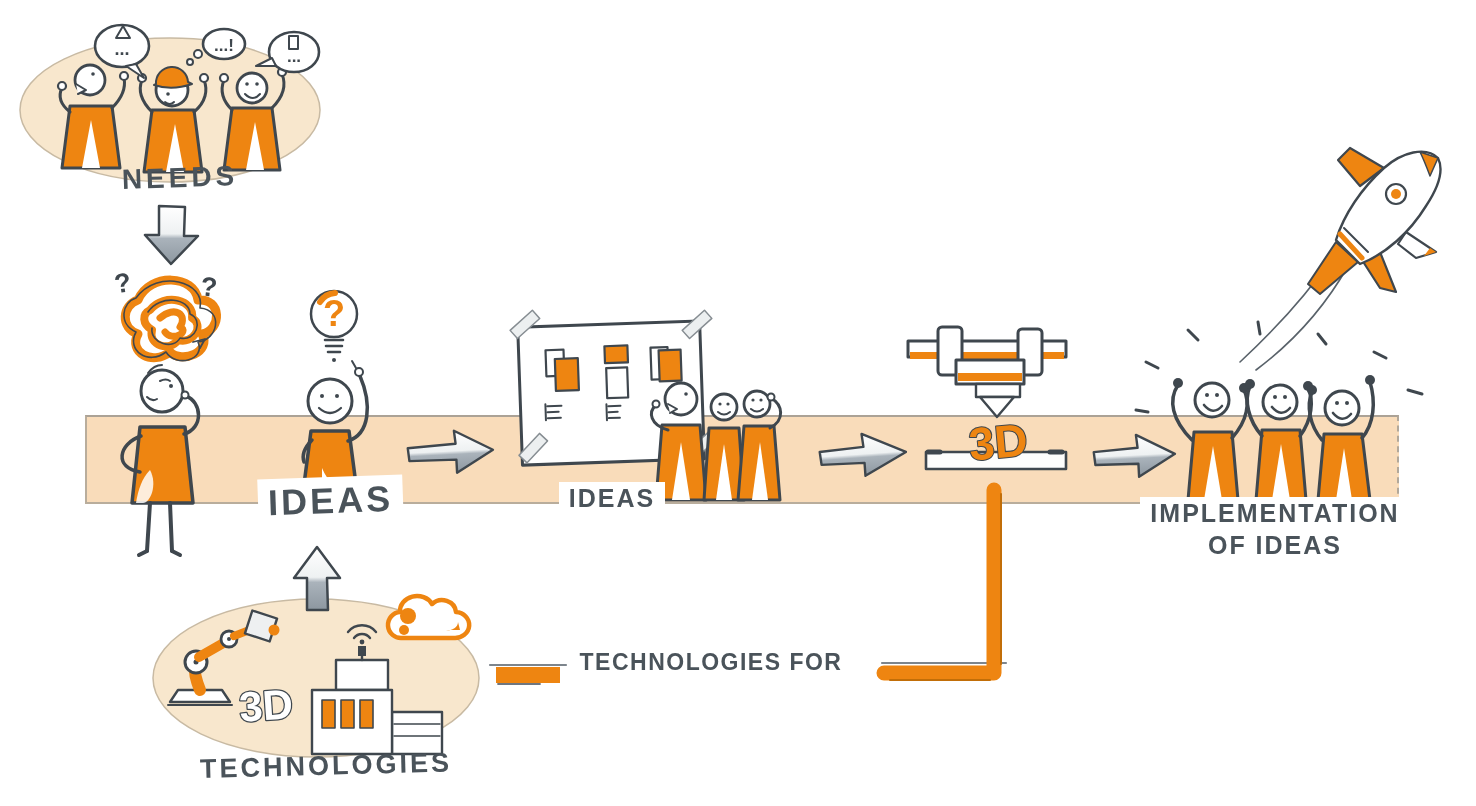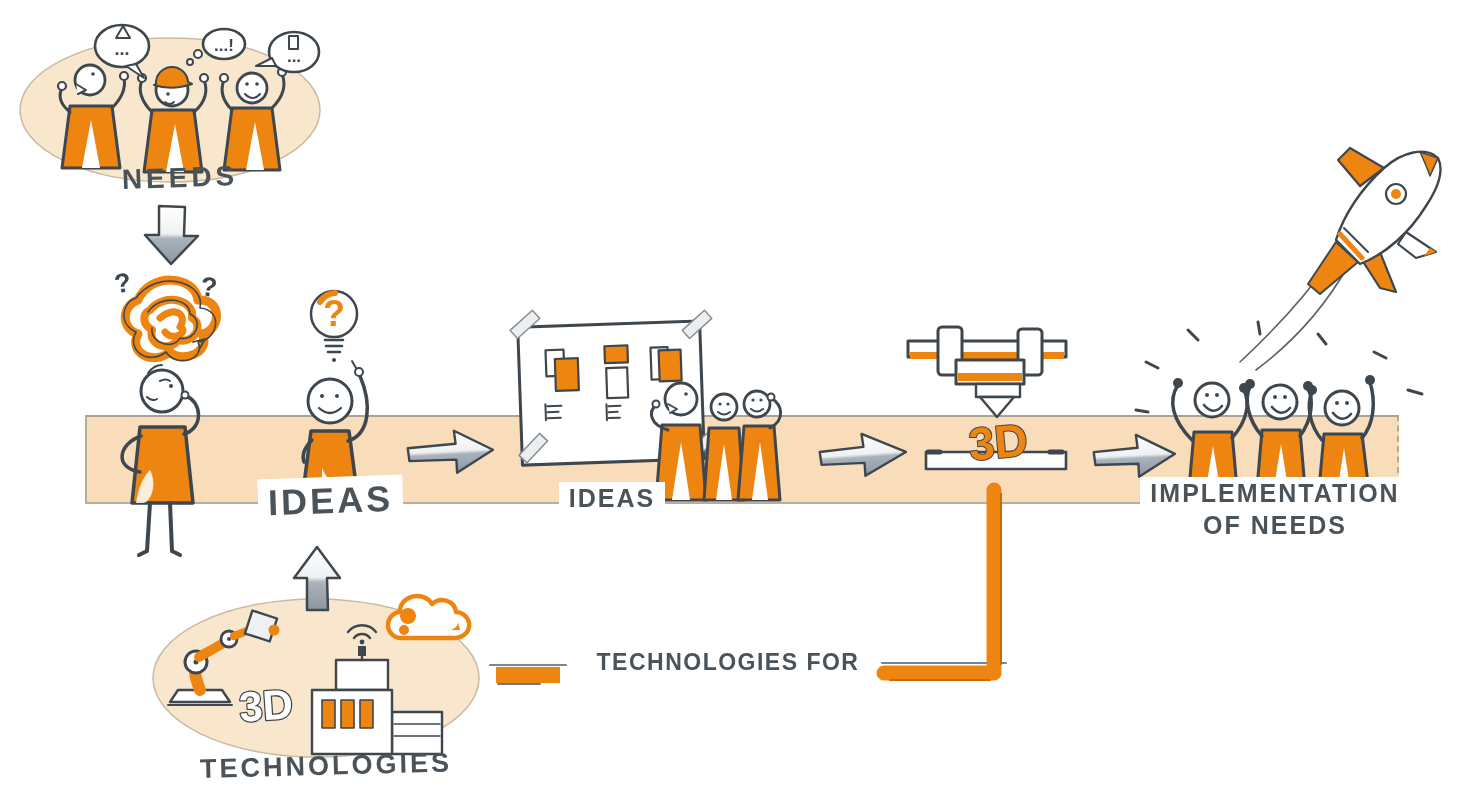--- a/index.html
+++ b/index.html
@@ -20,23 +20,23 @@
         border-left:2px solid rgba(108,116,122,.45);
         border-right:2px dashed rgba(108,116,122,.5);
         z-index:1;}
   svg.art{position:absolute;left:0;top:0;z-index:2;}
   svg.art *{stroke-linecap:round;stroke-linejoin:round;}
   .lbl{position:absolute;z-index:3;color:var(--ink);font-weight:700;text-align:center;line-height:1.25;}
   .lbl .boxed{background:#fff;padding:1px 10px;display:inline-block;}
   .lbl-needs{left:100px;top:160px;width:160px;font-size:28px;letter-spacing:4px;transform:rotate(-2deg);}
   .lbl-ideas{left:258px;top:477px;font-size:36px;letter-spacing:3px;transform:rotate(-2deg);}
   .lbl-eval{left:512px;top:482px;width:200px;font-size:25px;letter-spacing:2px;}
-  .lbl-impl{left:1140px;top:477px;width:270px;font-size:25px;letter-spacing:2px;}
+  .lbl-impl{left:1140px;top:497px;width:270px;font-size:25px;letter-spacing:2px;}
   .lbl-tech{left:200px;top:750px;width:235px;font-size:27px;letter-spacing:3px;transform:rotate(-1.5deg);}
-  .lbl-techfor{left:588px;top:648px;width:280px;font-size:23px;letter-spacing:1.5px;}
+  .lbl-techfor{left:571px;top:648px;width:280px;font-size:23px;letter-spacing:1.5px;}
   .svgtxt{font-family:"Liberation Sans", sans-serif;font-weight:700;}
 </style>
 </head>
 <body>
 
 <div class="canvas">
 
   <div class="band"></div>
 
   <svg class="art" width="1476" height="806" viewBox="0 0 1476 806">
@@ -350,21 +350,21 @@
   <div class="lbl lbl-ideas">
     <span class="boxed">IDEAS</span>
   </div>
 
   <div class="lbl lbl-eval">
     <div><span class="boxed">IDEAS</span></div>
   </div>
 
   <div class="lbl lbl-impl">
     <div><span class="boxed">IMPLEMENTATION</span></div>
-    <div><span>OF NEEDS</span></div>
+    <div><span>OF IDEAS</span></div>
   </div>
 
   <div class="lbl lbl-tech">
     <span>TECHNOLOGIES</span>
   </div>
 
   <div class="lbl lbl-techfor">
     <div><span>TECHNOLOGIES FOR</span></div>
   </div>
 

